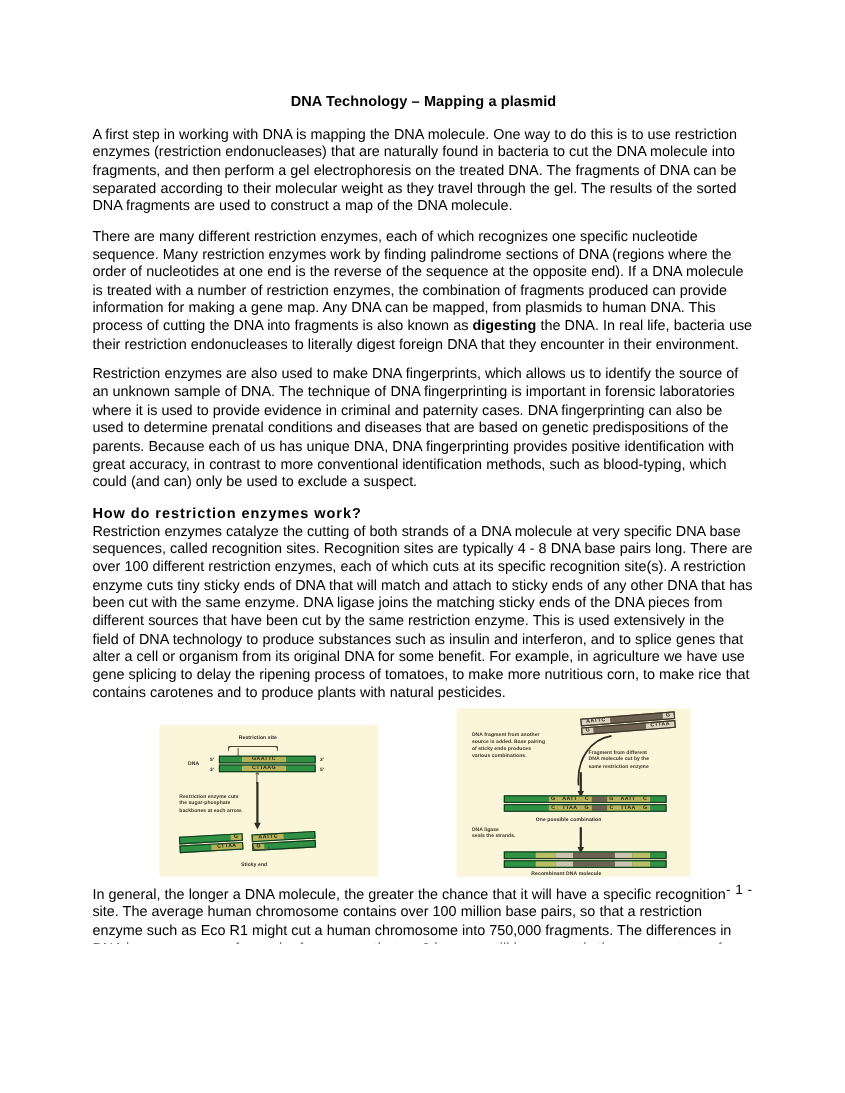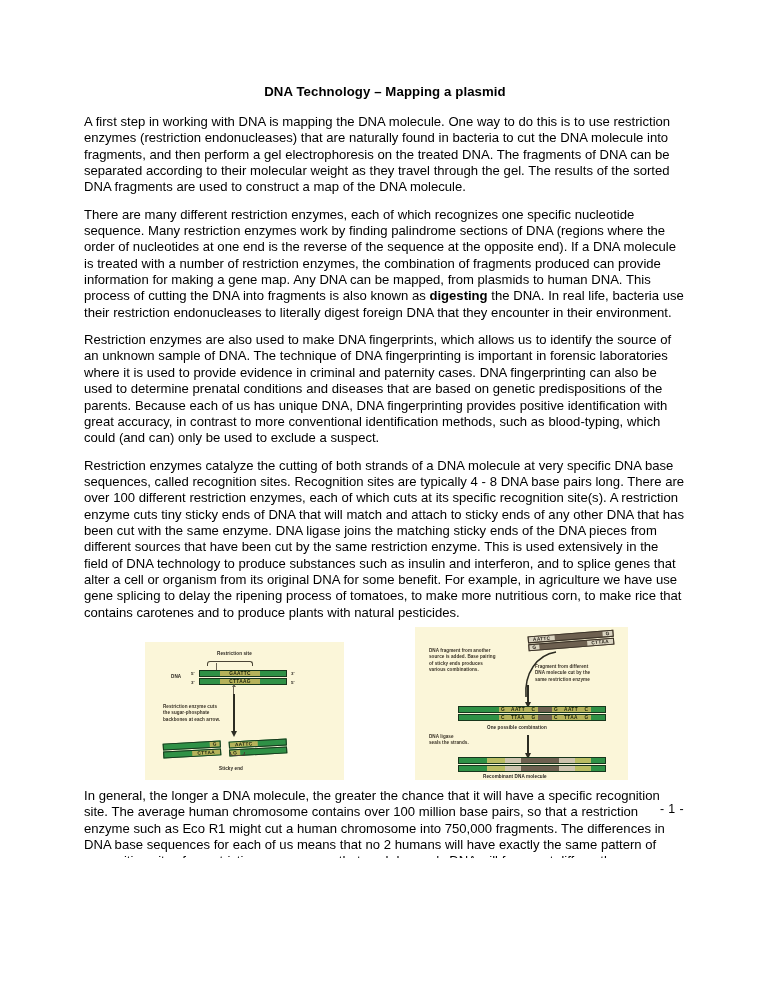--- a/index.html
+++ b/index.html
@@ -220,20 +220,21 @@
   <div class="content">
 
     <h1 class="doc-title">DNA Technology – Mapping a plasmid</h1>
 
     <p class="body-text">A first step in working with DNA is mapping the DNA molecule.  One way to do this is to use restriction enzymes (restriction endonucleases) that are naturally found in bacteria to cut the DNA molecule into fragments, and then perform a gel electrophoresis on the treated DNA.  The fragments of DNA can be separated according to their molecular weight as they travel through the gel.  The results of the sorted DNA fragments are used to construct a map of the DNA molecule.</p>
 
     <p class="body-text"><span>There are many different restriction enzymes, each of which recognizes one specific nucleotide sequence.  Many restriction enzymes work by finding palindrome sections of DNA (regions where the order of nucleotides at one end is the reverse of the sequence at the opposite end).  If a DNA molecule is treated with a number of restriction enzymes, the combination of fragments produced can provide information for making a gene map.  Any DNA can be mapped, from plasmids to human DNA.  This process of cutting the DNA into fragments is also known as </span><b>digesting</b><span> the DNA.  In real life, bacteria use their restriction endonucleases to literally digest foreign DNA that they encounter in their environment.</span></p>
 
     <p class="body-text">Restriction enzymes are also used to make DNA fingerprints, which allows us to identify the source of an unknown sample of DNA.  The technique of DNA fingerprinting is important in forensic laboratories where it is used to provide evidence in criminal and paternity cases.  DNA fingerprinting can also be used to determine prenatal conditions and diseases that are based on genetic predispositions of the parents.  Because each of us has unique DNA, DNA fingerprinting provides positive identification with great accuracy, in contrast to more conventional identification methods, such as blood-typing, which could (and can) only be used to exclude a suspect.</p>
 
+    <div class="section-heading">How do restriction enzymes work?</div>
 
     <p class="body-text tight">Restriction enzymes catalyze the cutting of both strands of a DNA molecule at very specific DNA base sequences, called recognition sites.  Recognition sites are typically 4 - 8 DNA base pairs long.  There are over 100 different restriction enzymes, each of which cuts at its specific recognition site(s). A restriction enzyme cuts tiny sticky ends of DNA that will match and attach to sticky ends of any other DNA that has been cut with the same enzyme.  DNA ligase joins the matching sticky ends of the DNA pieces from different sources that have been cut by the same restriction enzyme.  This is used extensively in the field of DNA technology to produce substances such as insulin and interferon, and to splice genes that alter a cell or organism from its original DNA for some benefit.  For example, in agriculture we have use gene splicing to delay the ripening process of tomatoes, to make more nutritious corn, to make rice that contains carotenes and to produce plants with natural pesticides.</p>
 
     <div class="figures">
 
       <div class="panel panel-left">
 
         <div class="fig-label" style="left:72px; top:9px;">Restriction site</div>
         <div class="brace" style="left:62px; top:19px; width:44px;"></div>
         <div class="thin-arrow" style="left:71px; top:21px; height:7px;"></div>

